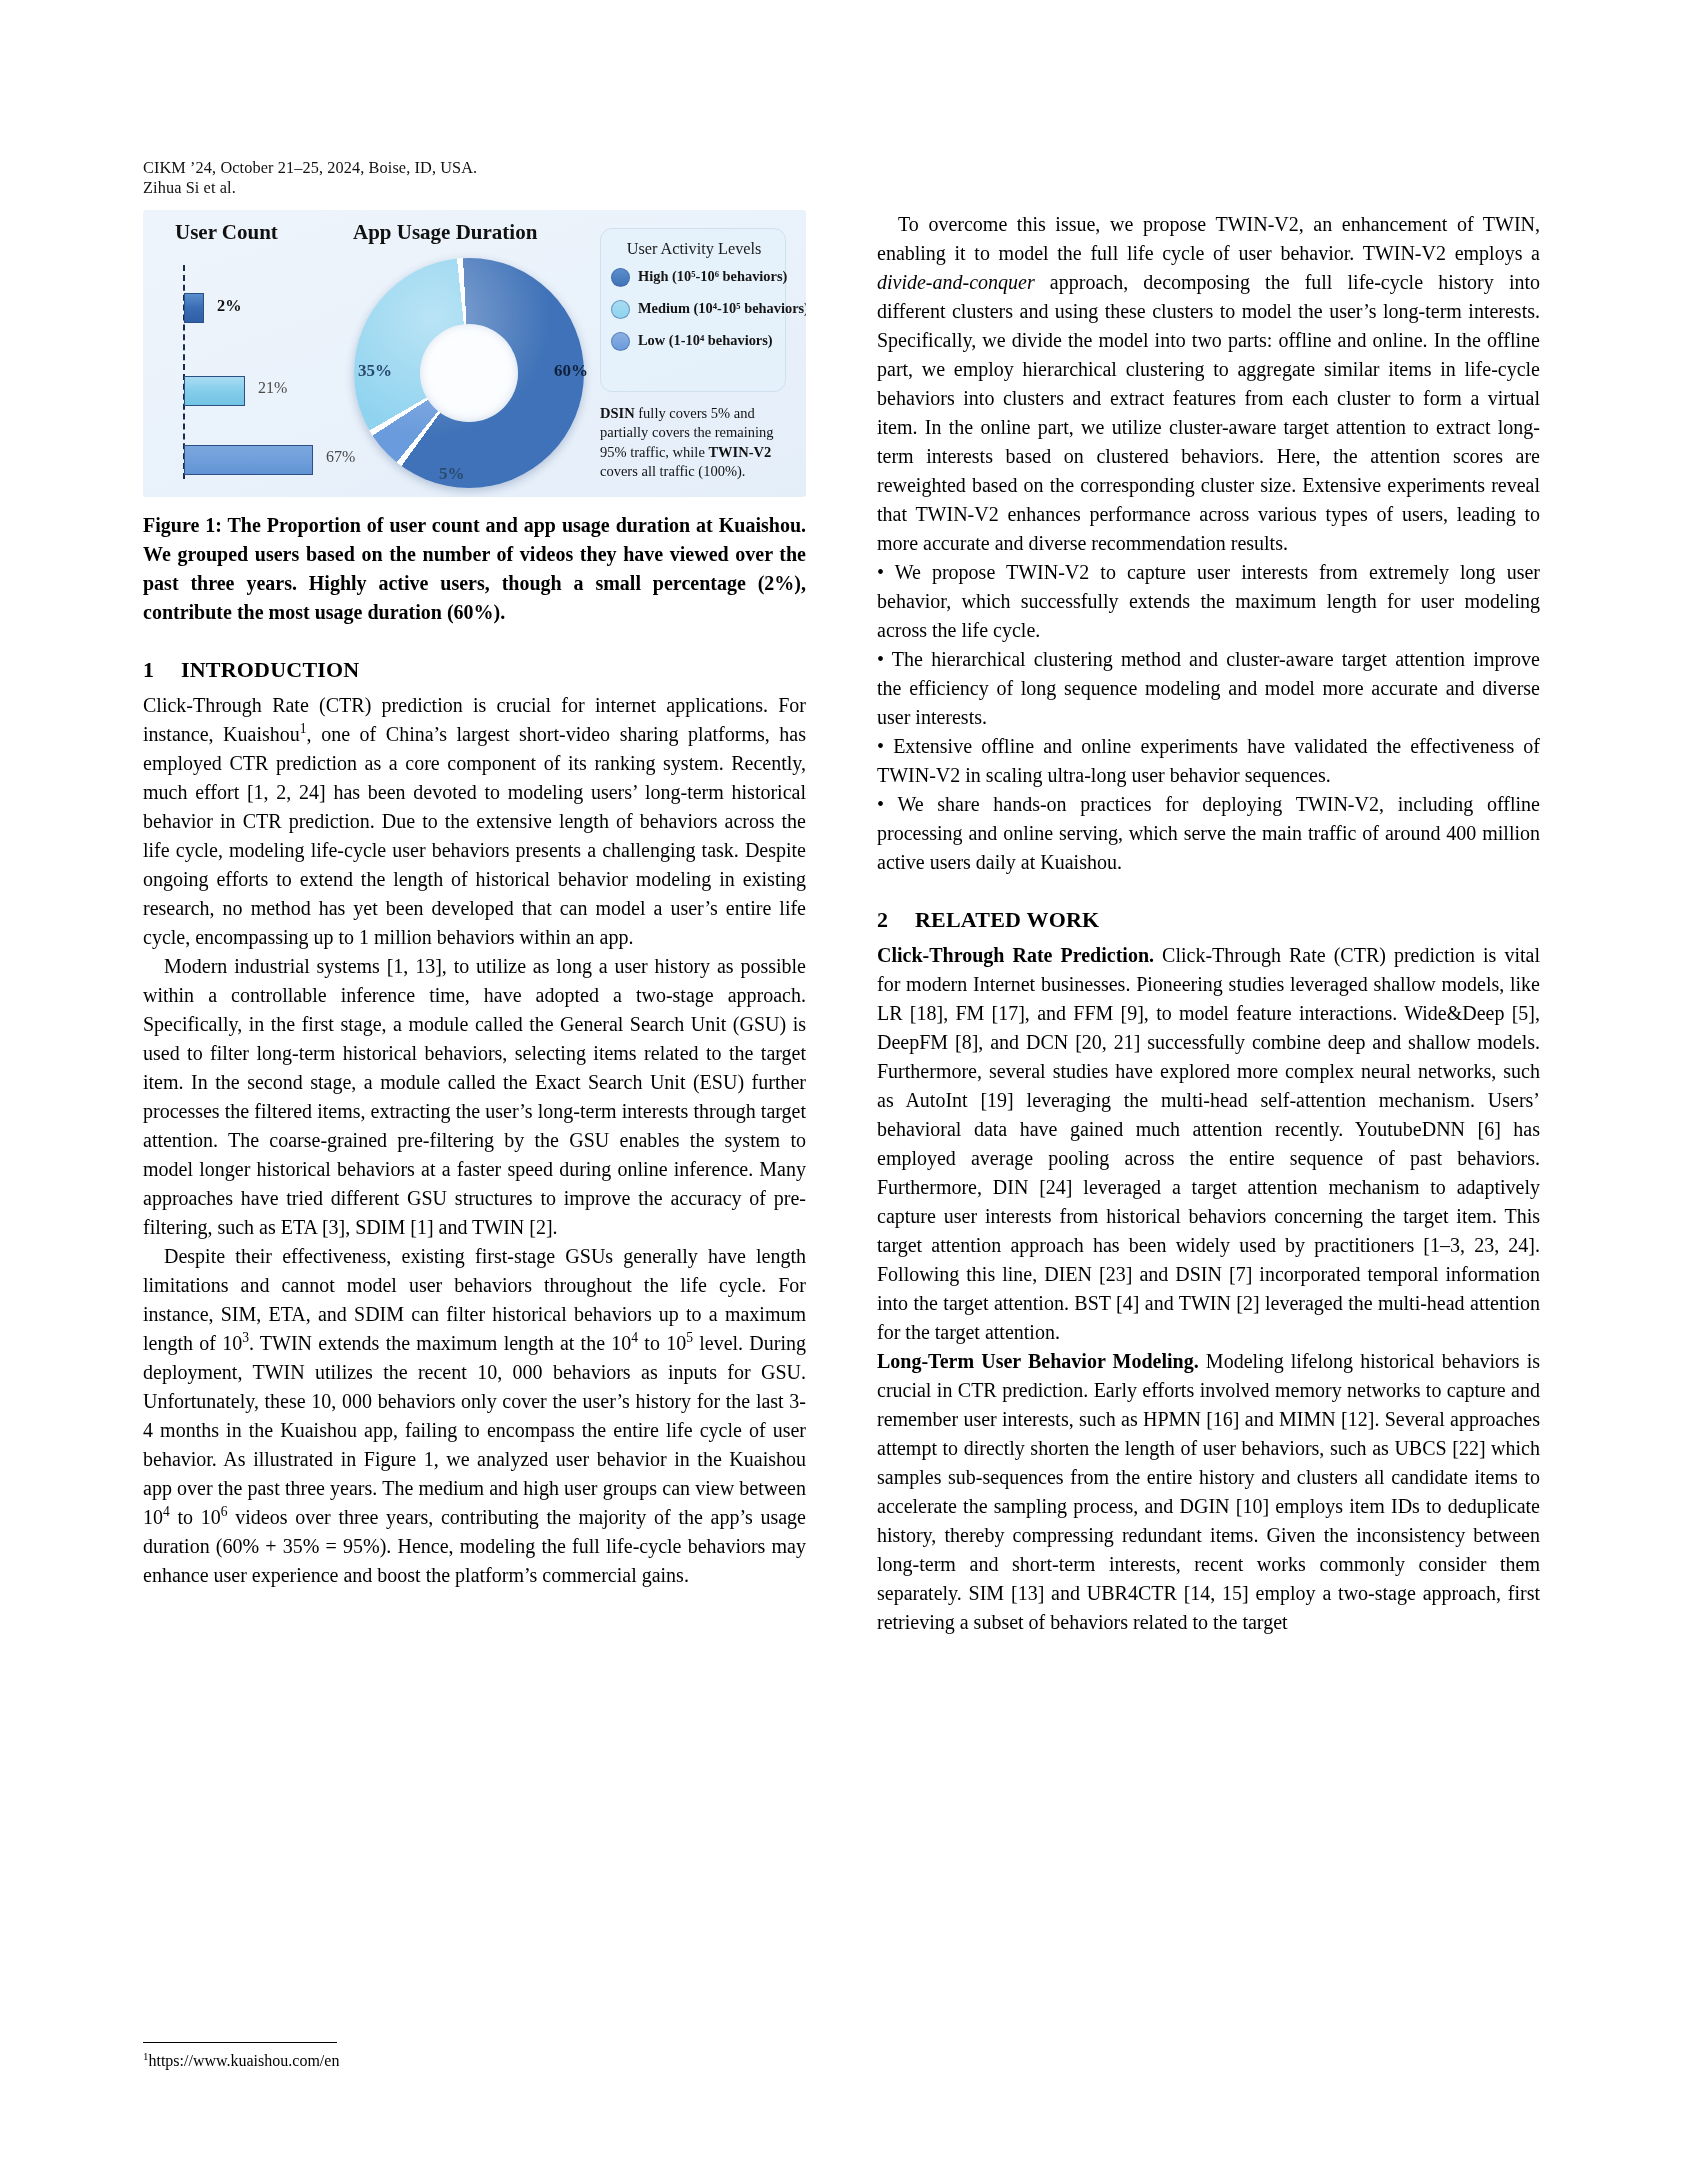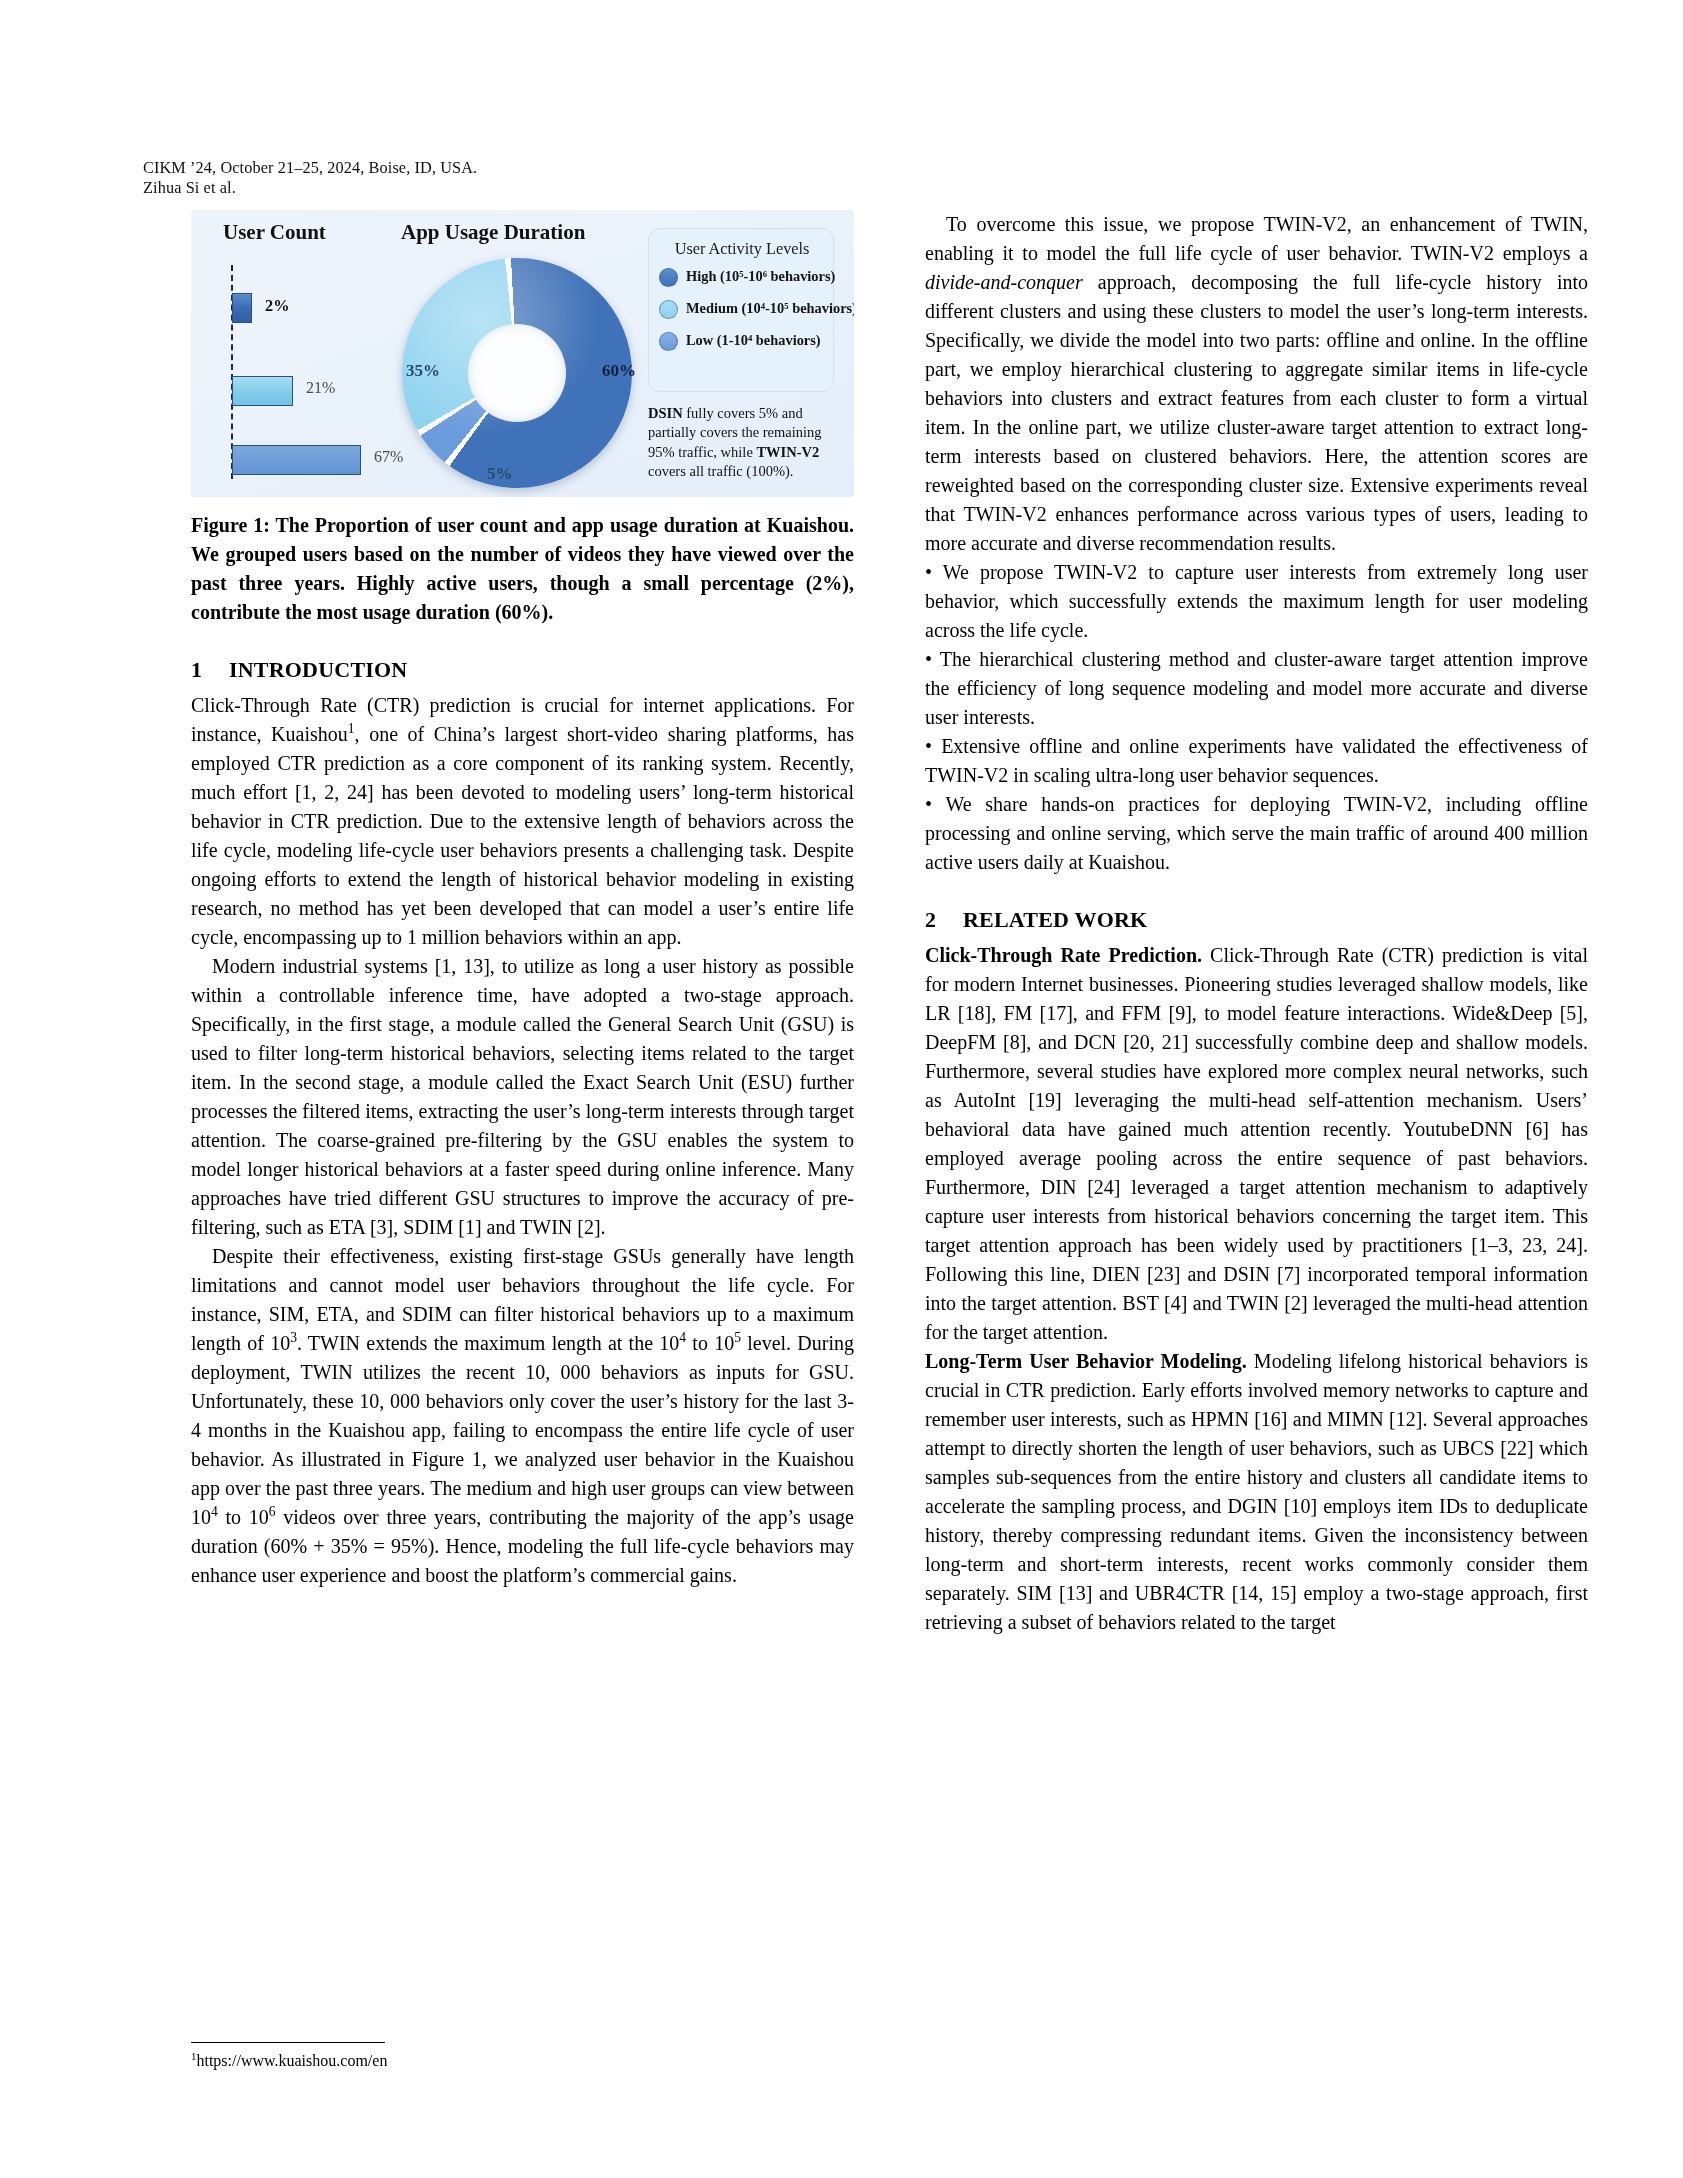--- a/index.html
+++ b/index.html
@@ -36,21 +36,20 @@
   }
   
   .cols {
     position: absolute;
     top: 210px;
     left: 143px;
     width: 1398px;
     height: 1861px;
     display: flex;
     gap: 71px;
-    margin-left: 48px;
   }
   .col {
     width: 663px;
     position: relative;
   }
   p {
     margin: 0;
     font-size: 20px;
     line-height: 29px;
     text-align: justify;

